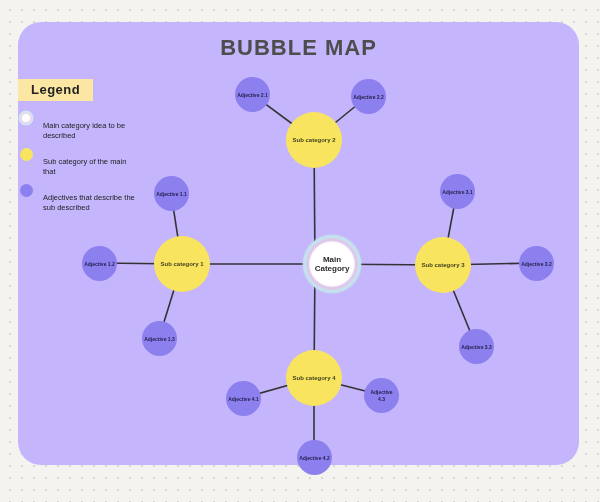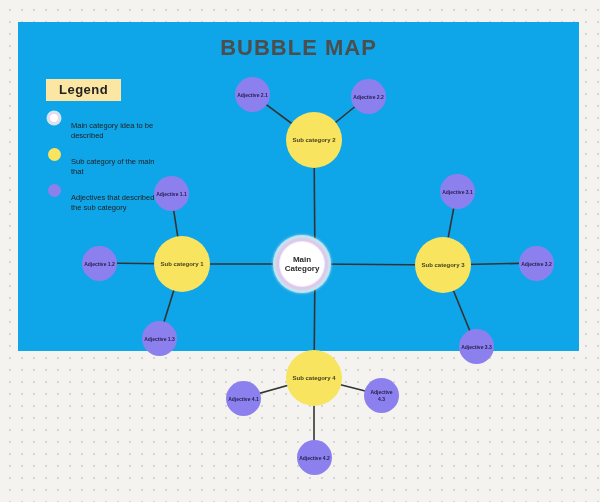--- a/index.html
+++ b/index.html
@@ -9,34 +9,35 @@
     background-color: #f4f3f0;
     background-image: radial-gradient(#d9d6d0 1px, transparent 1.3px);
     background-size: 12px 12px;
     background-position: 4px 4px;
     position: relative;
     overflow: hidden;
   }
   .canvas {
     position: absolute;
     left: 18px; top: 22px;
-    width: 561px; height: 329px;
-    background: #0ea5e9;
+    width: 561px; height: 443px;
+    background: #c4b5fd;
+    border-radius: 23px;
   }
   .title {
     position: absolute;
     top: 13px; left: 0; right: 0;
     text-align: center;
     font-size: 22px;
     font-weight: bold;
     letter-spacing: 1px;
     color: #4d4d4d;
   }
   
-  .legend { position: absolute; left: 28px; top: 57px; width: 120px; }
+  .legend { position: absolute; left: 0; top: 57px; width: 120px; }
   .legend-header {
     display: inline-block;
     background: #fbe7a3;
     padding: 3px 13px 4px 13px;
     font-size: 13px;
     font-weight: bold;
     color: #222;
     letter-spacing: 0.5px;
   }
   .legend-items { margin-top: 8px; }
@@ -118,21 +119,21 @@
       <div class="legend-item">
         <span class="legend-icon-wrap">
             <span class="icon-circle icon-yellow"></span>
           </span>
         <span class="legend-label">Sub category of the main that</span>
       </div>
       <div class="legend-item">
         <span class="legend-icon-wrap">
             <span class="icon-circle icon-purple"></span>
           </span>
-        <span class="legend-label">Adjectives that described the sub category</span>
+        <span class="legend-label">Adjectives that describe the sub described</span>
       </div>
     </div>
   </div>
 
   <div class="map">
     <svg class="lines" width="561" height="459" viewBox="0 0 561 459">
       <g stroke="#333333" stroke-width="1.6">
         <line x1="297" y1="242" x2="164" y2="242"></line>
         <line x1="297" y1="242" x2="296" y2="118"></line>
         <line x1="297" y1="242" x2="425" y2="243"></line>
@@ -144,21 +145,21 @@
         <line x1="296" y1="118" x2="350" y2="74"></line>
         <line x1="425" y1="243" x2="439" y2="169"></line>
         <line x1="425" y1="243" x2="518" y2="241"></line>
         <line x1="425" y1="243" x2="458" y2="324"></line>
         <line x1="296" y1="356" x2="225" y2="376"></line>
         <line x1="296" y1="356" x2="296" y2="435"></line>
         <line x1="296" y1="356" x2="363" y2="373"></line>
       </g>
     </svg>
 
-    <div class="bubble bubble-main" style="left:262px;top:220px;">Main Category</div>
+    <div class="bubble bubble-main" style="left:292px;top:220px;">Main Category</div>
 
     <div class="bubble bubble-sub" style="left:136px;top:214px;">Sub category 1</div>
     <div class="bubble bubble-sub" style="left:268px;top:90px;">Sub category 2</div>
     <div class="bubble bubble-sub" style="left:397px;top:215px;">Sub category 3</div>
     <div class="bubble bubble-sub" style="left:268px;top:328px;">Sub category 4</div>
 
     <div class="bubble bubble-adj" style="left:136px;top:154px;">Adjective 1.1</div>
     <div class="bubble bubble-adj" style="left:64px;top:224px;">Adjective 1.2</div>
     <div class="bubble bubble-adj" style="left:124px;top:299px;">Adjective 1.3</div>
 

